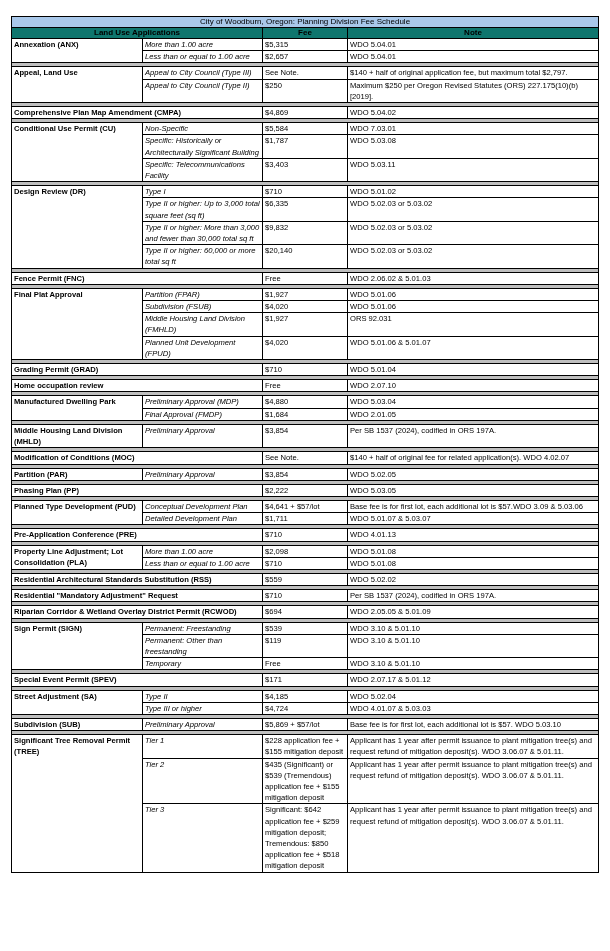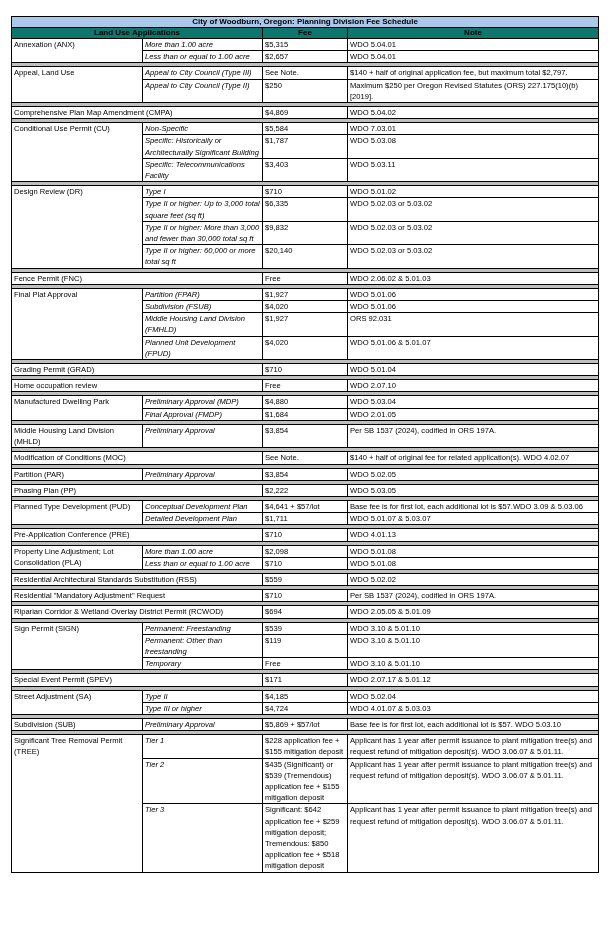--- a/index.html
+++ b/index.html
@@ -1,24 +1,24 @@
 <!DOCTYPE html>
 <html><head>
 <meta charset="utf-8">
 <style>
   html, body { margin:0; padding:0; background:#ffffff; }
   body { width:610px; height:951px; position:relative; overflow:hidden;
          font-family:"Liberation Sans", sans-serif; color:#000; }
   .doc { position:absolute; left:11px; top:16px; width:587px; }
   table { border-collapse:collapse; width:587px; table-layout:fixed; font-size:7.6px; line-height:11.2px; }
   td { border:1px solid #000; padding:0 2px; vertical-align:top; overflow:hidden; }
-  .title td { background:#a9c8ea; text-align:center; font-weight:bold; font-size:8px; line-height:10px; padding:0; }
+  .title td { background:#a9c8ea; text-align:center; font-weight:normal; font-size:8px; line-height:10px; padding:0; }
   .hdr td { background:#0f766e; text-align:center; font-weight:bold; font-size:8px; line-height:10px; padding:0; }
   .sep td { background:#bfbfbf; height:3px; padding:0; line-height:3px; font-size:0; border-left:1px solid #000; border-right:1px solid #000; }
-  .name { font-weight:normal; }
+  .name { font-weight:bold; }
   .sub { font-style:italic; }
   .fee { }
   .note { }
 </style>
 </head>
 <body>
 
 <div class="doc">
   <table>
     <colgroup>

